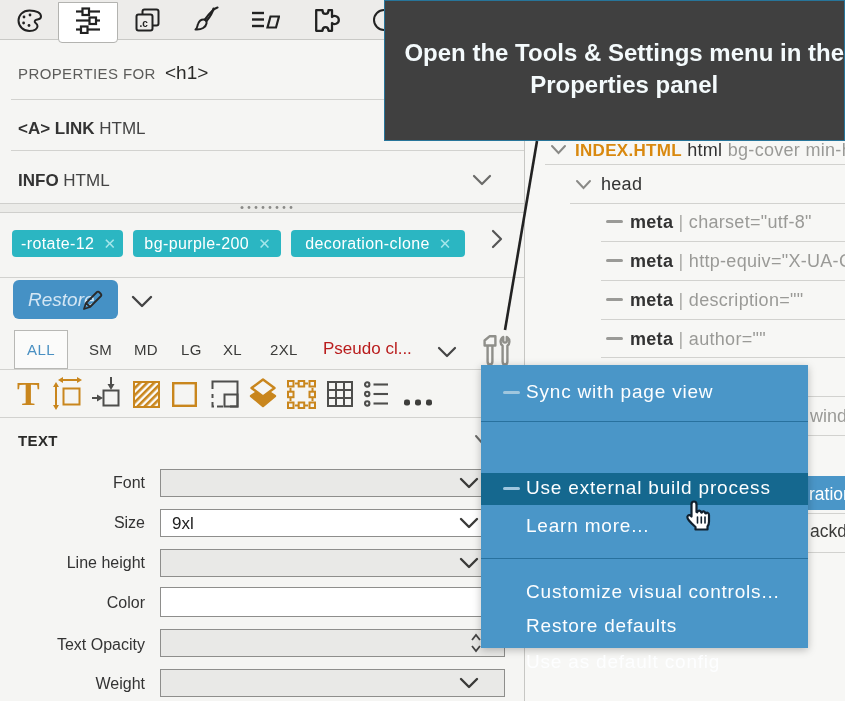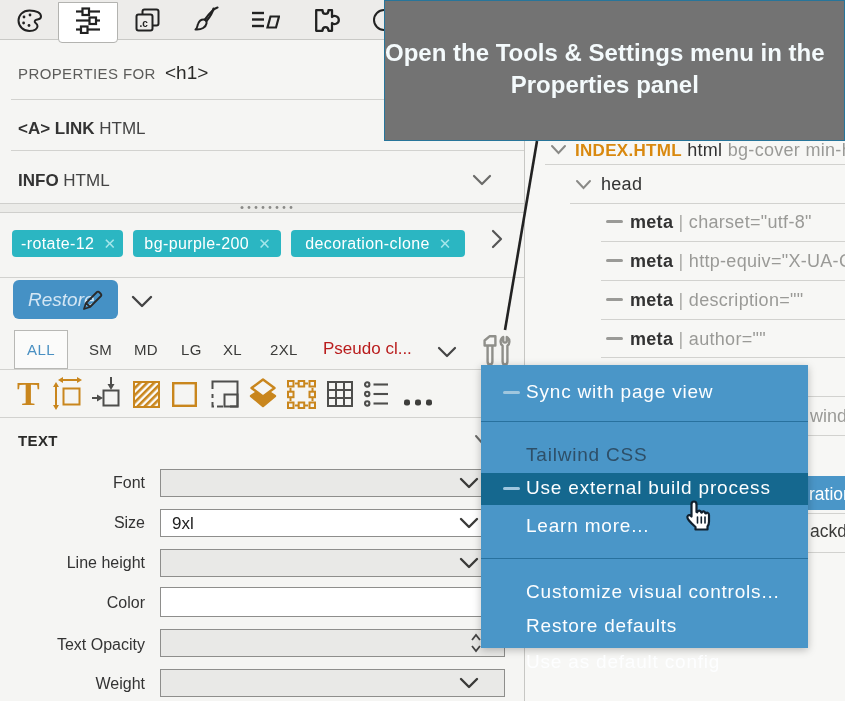--- a/index.html
+++ b/index.html
@@ -322,34 +322,33 @@
   <div class="hline" style="left:76px;top:396px;width:245px"></div>
   <div class="treerow" style="top:406px;left:285px;color:#9a9a97;font-size:18px;letter-spacing:0">wind</div>
   <div class="hline" style="left:76px;top:435px;width:245px"></div>
   <div class="abs" style="left:180px;top:476px;width:141px;height:34px;background:#4a96c8"></div>
   <div class="treerow" style="top:484px;left:284px;color:#fff;font-size:17.5px;letter-spacing:0">ration</div>
   <div class="hline" style="left:76px;top:513px;width:245px"></div>
   <div class="treerow" style="top:521px;left:285px;color:#3a3a38;font-size:17.5px;letter-spacing:0">ackdr</div>
   <div class="hline" style="left:76px;top:552px;width:245px"></div>
 </div>
 
-<div class="abs" style="left:384px;top:0;width:461px;height:141px;background:#737373;border:1px solid #27759a;z-index:30;display:flex;align-items:center;justify-content:flex-start;text-align:center">
+<div class="abs" style="left:384px;top:0;width:461px;height:141px;background:#404040;border:1px solid #27759a;z-index:30;display:flex;align-items:center;justify-content:flex-end;text-align:center">
   <div style="font-size:24px;font-weight:bold;color:#f4fafc;line-height:32px;padding-bottom:4px">Open the Tools &amp; Settings menu in the<br>Properties panel</div>
 </div>
 
 <svg class="abs" style="left:0;top:0;z-index:31" width="845" height="701" viewBox="0 0 845 701" pointer-events="none">
   <line x1="537" y1="141" x2="505" y2="330" stroke="#222" stroke-width="2.6"></line>
 </svg>
 
 <div class="abs" id="menu" style="left:481px;top:365px;width:327px;height:283px;background:#4a96c8;z-index:40;box-shadow:0 2px 8px rgba(0,0,0,.25)">
   <div class="mdash" style="top:26px"></div>
   <div class="mitem" style="top:16px">Sync with page view</div>
   <div class="abs" style="left:0;top:56px;width:327px;height:1px;background:#28719e"></div>
 
-  <div class="mitem" style="top:79px;color:#2e4f68">Tailwind CSS</div>
 
   <div class="abs" style="left:0;top:108px;width:327px;height:32px;background:#15688f"></div>
   <div class="mdash" style="top:122px"></div>
   <div class="mitem" style="top:112px">Use external build process</div>
 
   <div class="mitem" style="top:150px">Learn more...</div>
 
   <div class="abs" style="left:0;top:193px;width:327px;height:1px;background:#28719e"></div>
 
   <div class="mitem" style="top:216px">Customize visual controls...</div>

